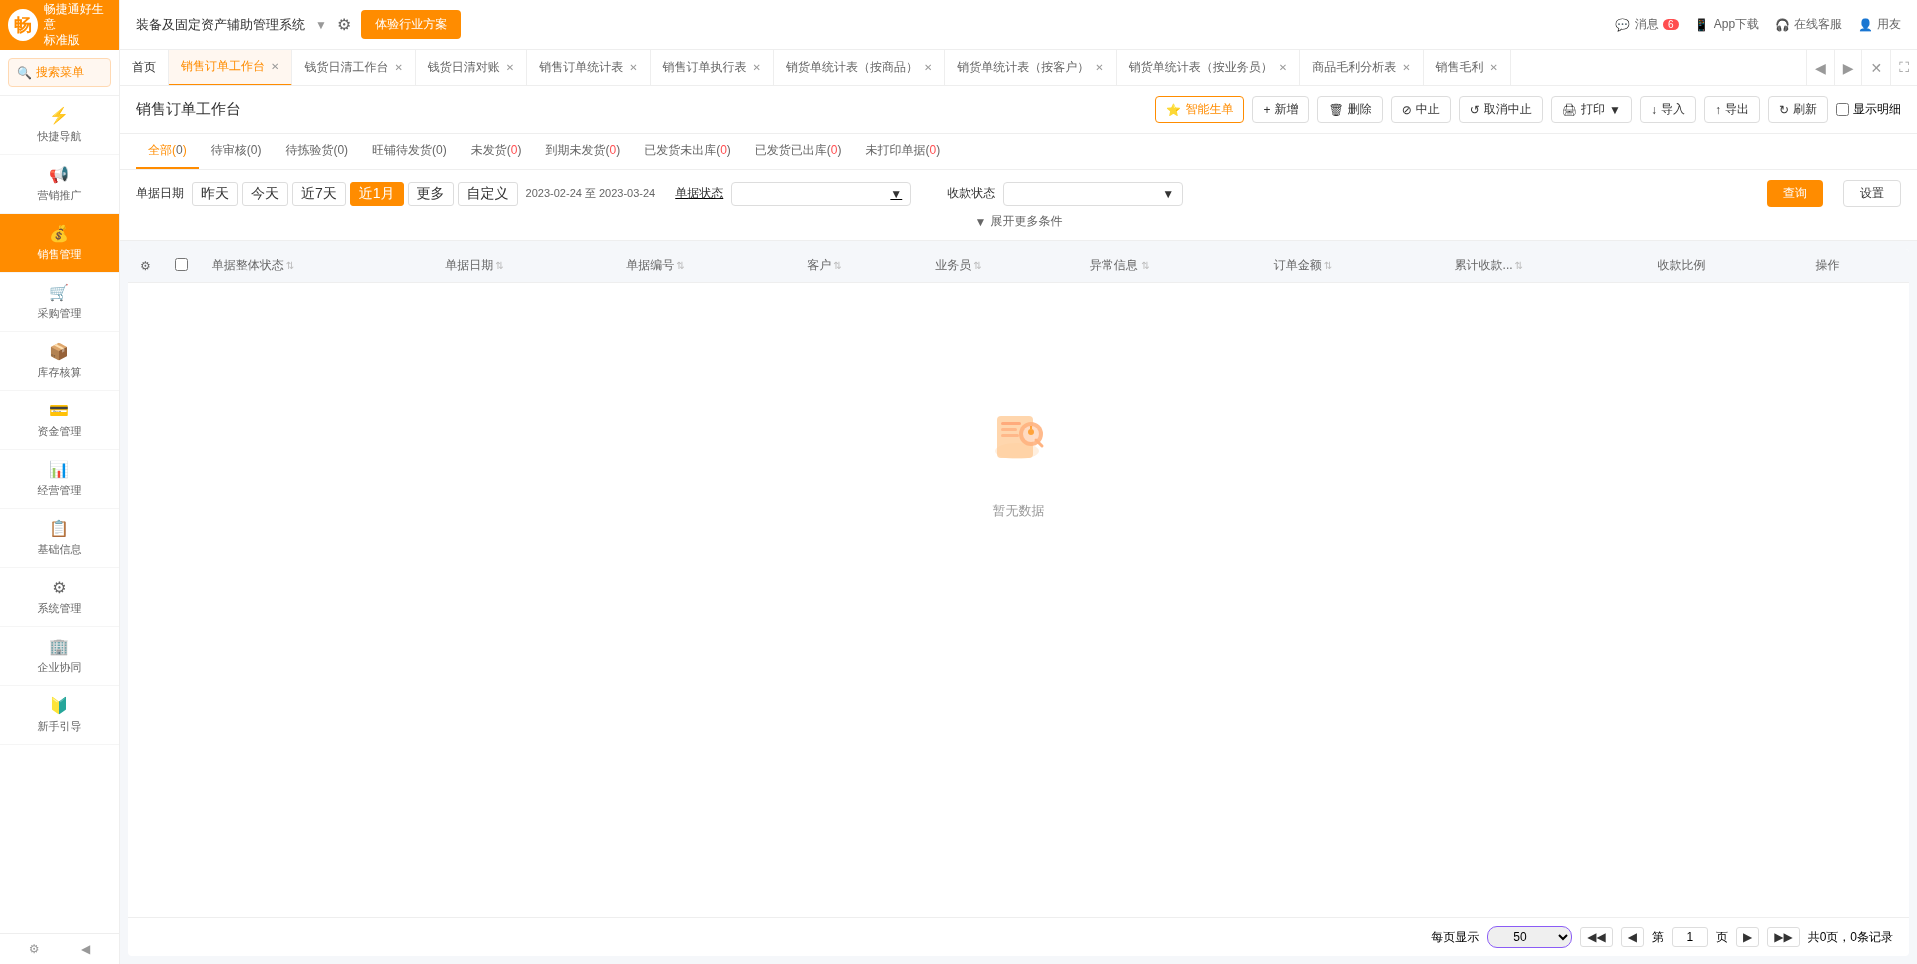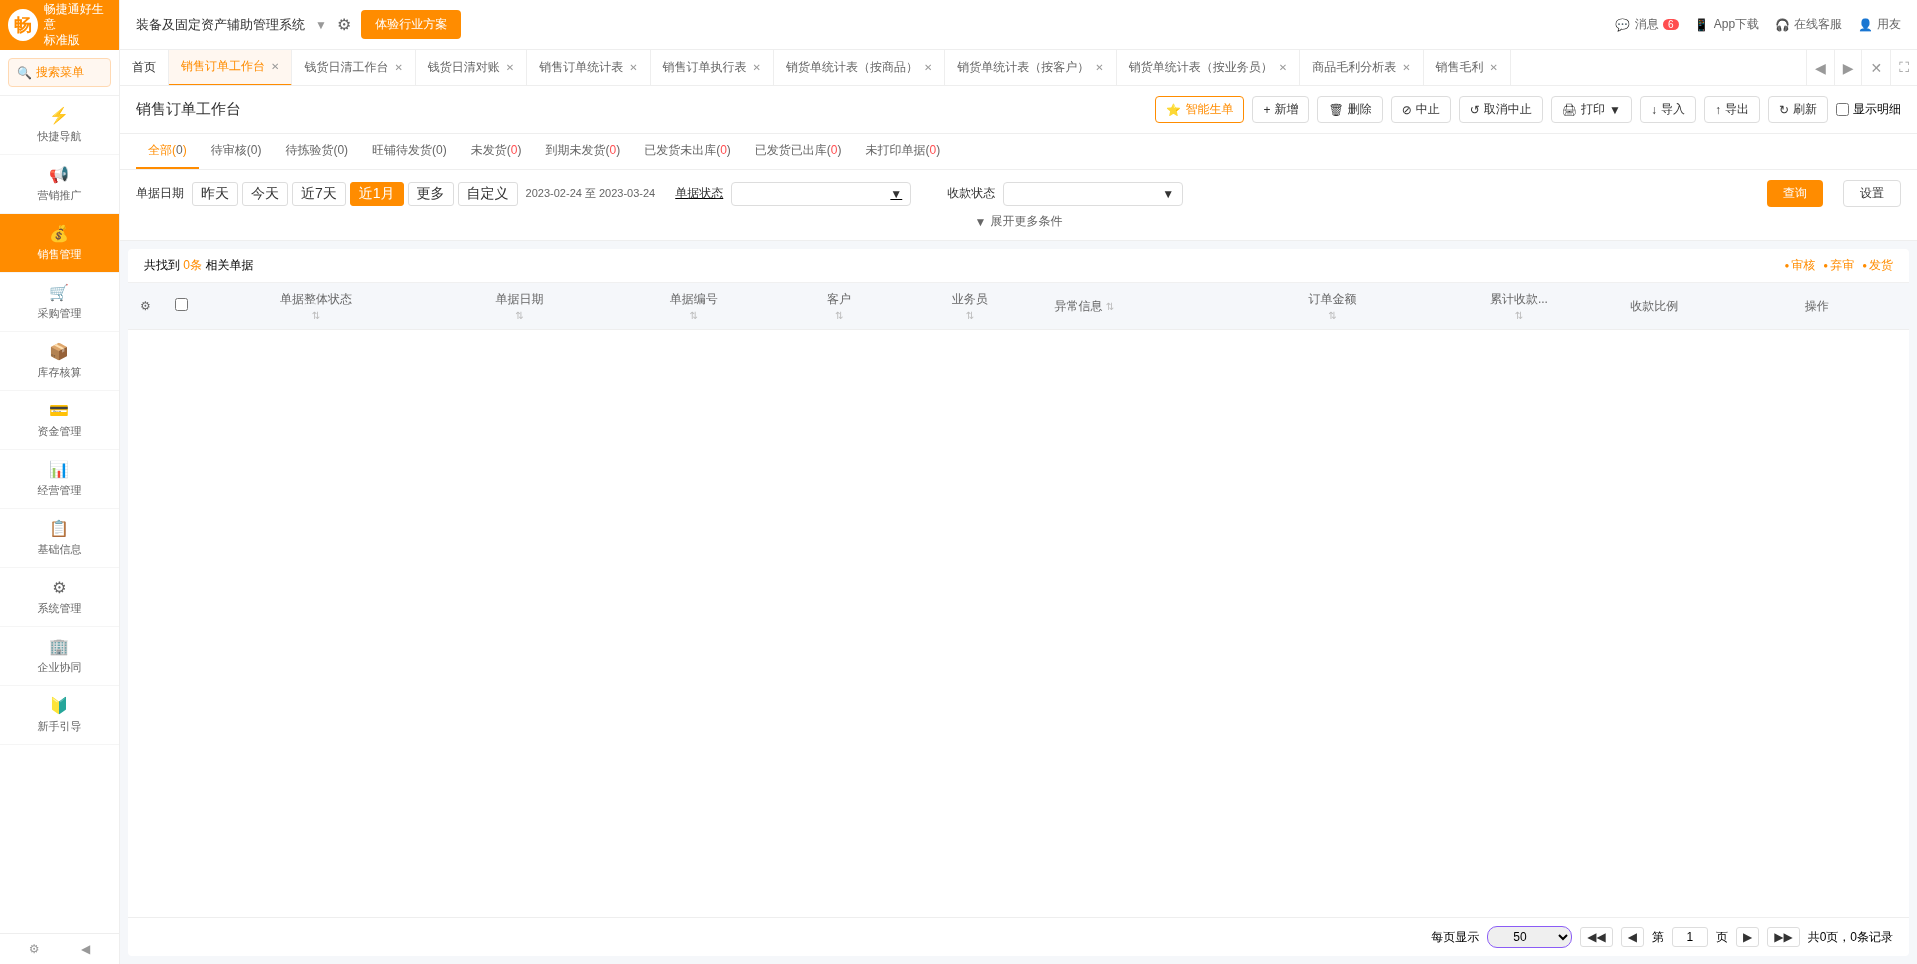--- a/index.html
+++ b/index.html
@@ -70,21 +70,21 @@
     
     .results-area { flex: 1; background: #fff; margin: 8px; border-radius: 4px; display: flex; flex-direction: column; overflow: hidden; }
     .results-header { padding: 8px 16px; display: flex; align-items: center; justify-content: space-between; border-bottom: 1px solid #f0f0f0; }
     .results-actions { display: flex; align-items: center; gap: 8px; }
     .result-action-btn { color: #ff8c00; cursor: pointer; font-size: 12px; display: flex; align-items: center; gap: 2px; }
     .result-action-btn::before { content: '●'; font-size: 8px; }
 
     
     .data-table { width: 100%; border-collapse: collapse; }
     .data-table th { background: #f5f7fa; padding: 8px 12px; text-align: left; color: #666; font-weight: normal; border-bottom: 1px solid #eee; white-space: nowrap; font-size: 12px; }
-    .th-sort { cursor: pointer; display: flex; align-items: center; gap: 2px; flex-direction: column; }
+    .th-sort { cursor: pointer; display: flex; align-items: center; gap: 2px; }
     .sort-icon { color: #bbb; font-size: 10px; }
     .checkbox-col { width: 30px; }
     .settings-col { width: 30px; }
 
     
     .empty-state { flex: 1; display: flex; flex-direction: column; align-items: center; justify-content: center; color: #999; }
     .empty-icon { font-size: 60px; margin-bottom: 12px; color: #ffcc99; }
     .empty-text { font-size: 13px; color: #999; }
 
     
@@ -343,32 +343,20 @@
           <button class="btn-setting">设置</button>
         </div>
       </div>
       <div class="filter-expand">
         <span>▼</span>
         <span>展开更多条件</span>
       </div>
     </div>
 
     <div class="results-area">
-      <div class="results-header">
-        <div>
-          <span>共找到</span>
-          <span style="color:#ff8c00;">0条</span>
-          <span>相关单据</span>
-        </div>
-        <div class="results-actions">
-          <span class="result-action-btn" style="color:#ff8c00;">审核</span>
-          <span class="result-action-btn" style="color:#ff8c00;">弃审</span>
-          <span class="result-action-btn" style="color:#ff8c00;">发货</span>
-        </div>
-      </div>
 
       <div class="scrollbar-container" style="flex:1;overflow:auto;">
         <table class="data-table">
           <thead>
             <tr>
               <th class="settings-col">
                 <span>⚙</span>
               </th>
               <th class="checkbox-col">
                 <input type="checkbox" style="">
@@ -424,20 +412,37 @@
               </th>
               <th>
                 <span>操作</span>
               </th>
             </tr>
           </thead>
           <tbody id="table-body">
           </tbody>
         </table>
 
+        <div class="empty-state" style="min-height:350px;display:flex;">
+          <div class="empty-icon">
+            <svg width="80" height="80" viewBox="0 0 80 80" fill="none" xmlns="http://www.w3.org/2000/svg">
+              <ellipse cx="38" cy="55" rx="22" ry="8" fill="#ffe0c0" opacity="0.5"></ellipse>
+              <rect x="18" y="20" width="36" height="42" rx="4" fill="#ffcc99" opacity="0.8"></rect>
+              <rect x="22" y="26" width="20" height="3" rx="1.5" fill="#ff9966" opacity="0.7"></rect>
+              <rect x="22" y="32" width="16" height="3" rx="1.5" fill="#ff9966" opacity="0.5"></rect>
+              <rect x="22" y="38" width="18" height="3" rx="1.5" fill="#ff9966" opacity="0.5"></rect>
+              <circle cx="52" cy="38" r="12" fill="#ffb380" opacity="0.9"></circle>
+              <circle cx="52" cy="38" r="8" fill="#fff" opacity="0.5"></circle>
+              <line x1="57" y1="44" x2="63" y2="50" stroke="#ffb380" stroke-width="3" stroke-linecap="round"></line>
+              <circle cx="52" cy="36" r="3" fill="#ff8c00" opacity="0.7"></circle>
+              <line x1="52" y1="33" x2="52" y2="30" stroke="#ff8c00" stroke-width="2" opacity="0.7"></line>
+            </svg>
+          </div>
+          <div class="empty-text">暂无数据</div>
+        </div>
       </div>
 
       <div class="pagination">
         <span>每页显示</span>
         <select class="page-size-select">
           <option value="50">50</option>
           <option value="20">20</option>
           <option value="100">100</option>
         </select>
         <button class="page-btn">◀◀</button>

